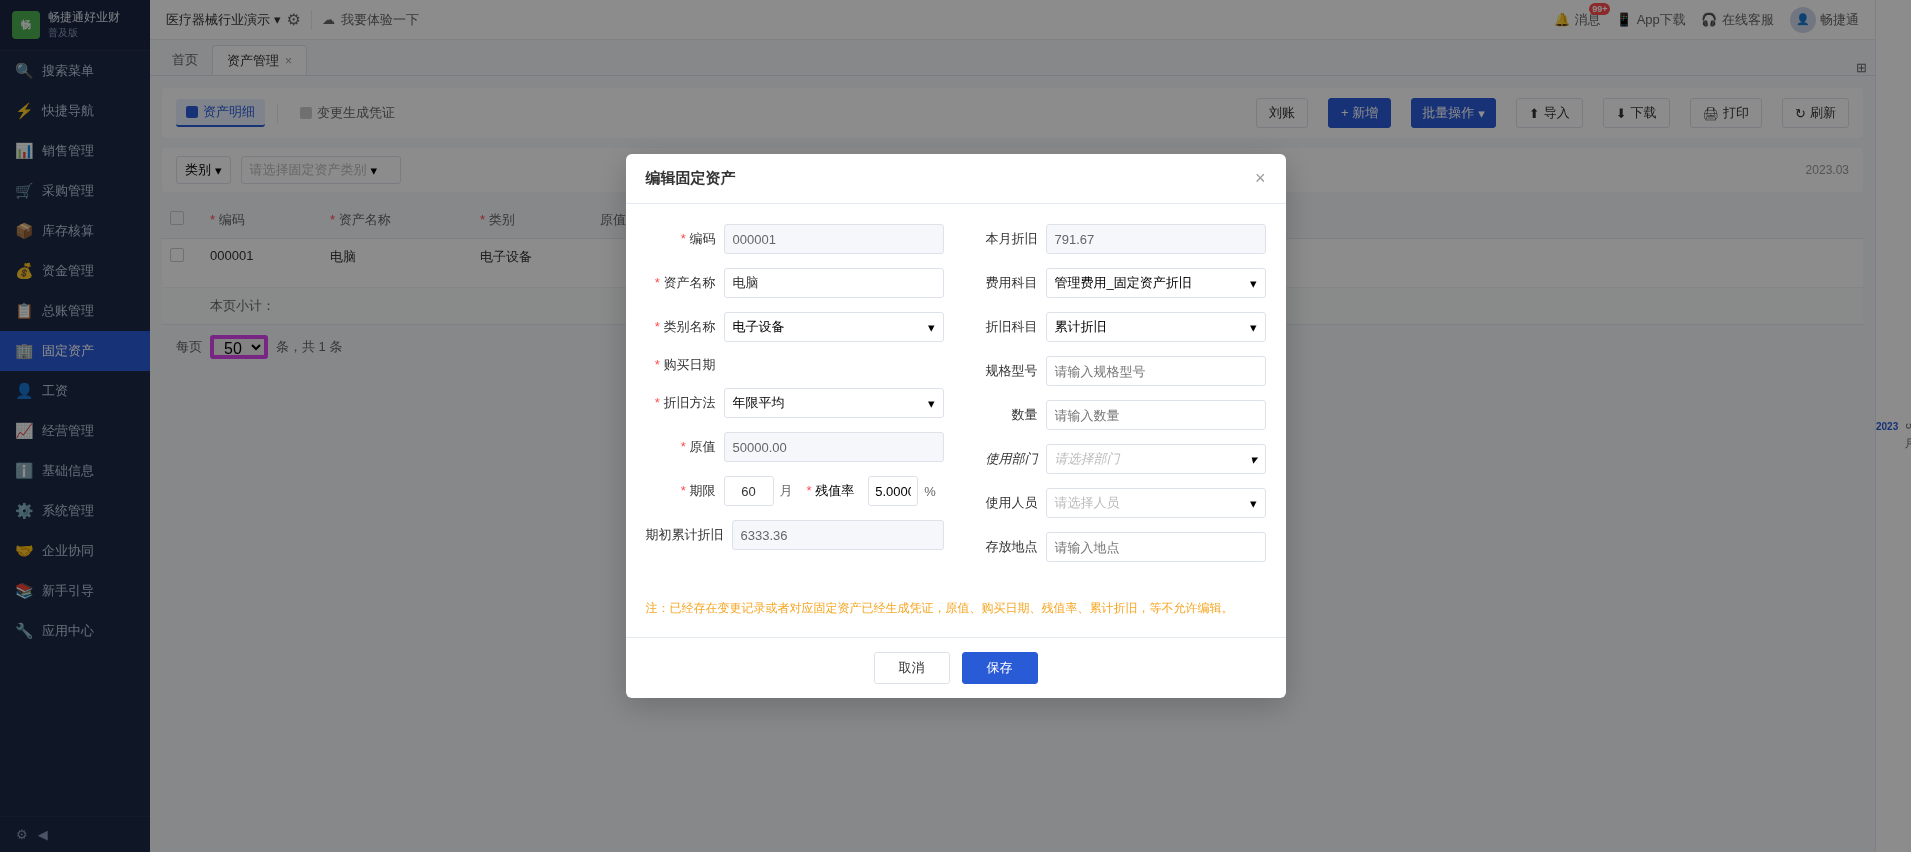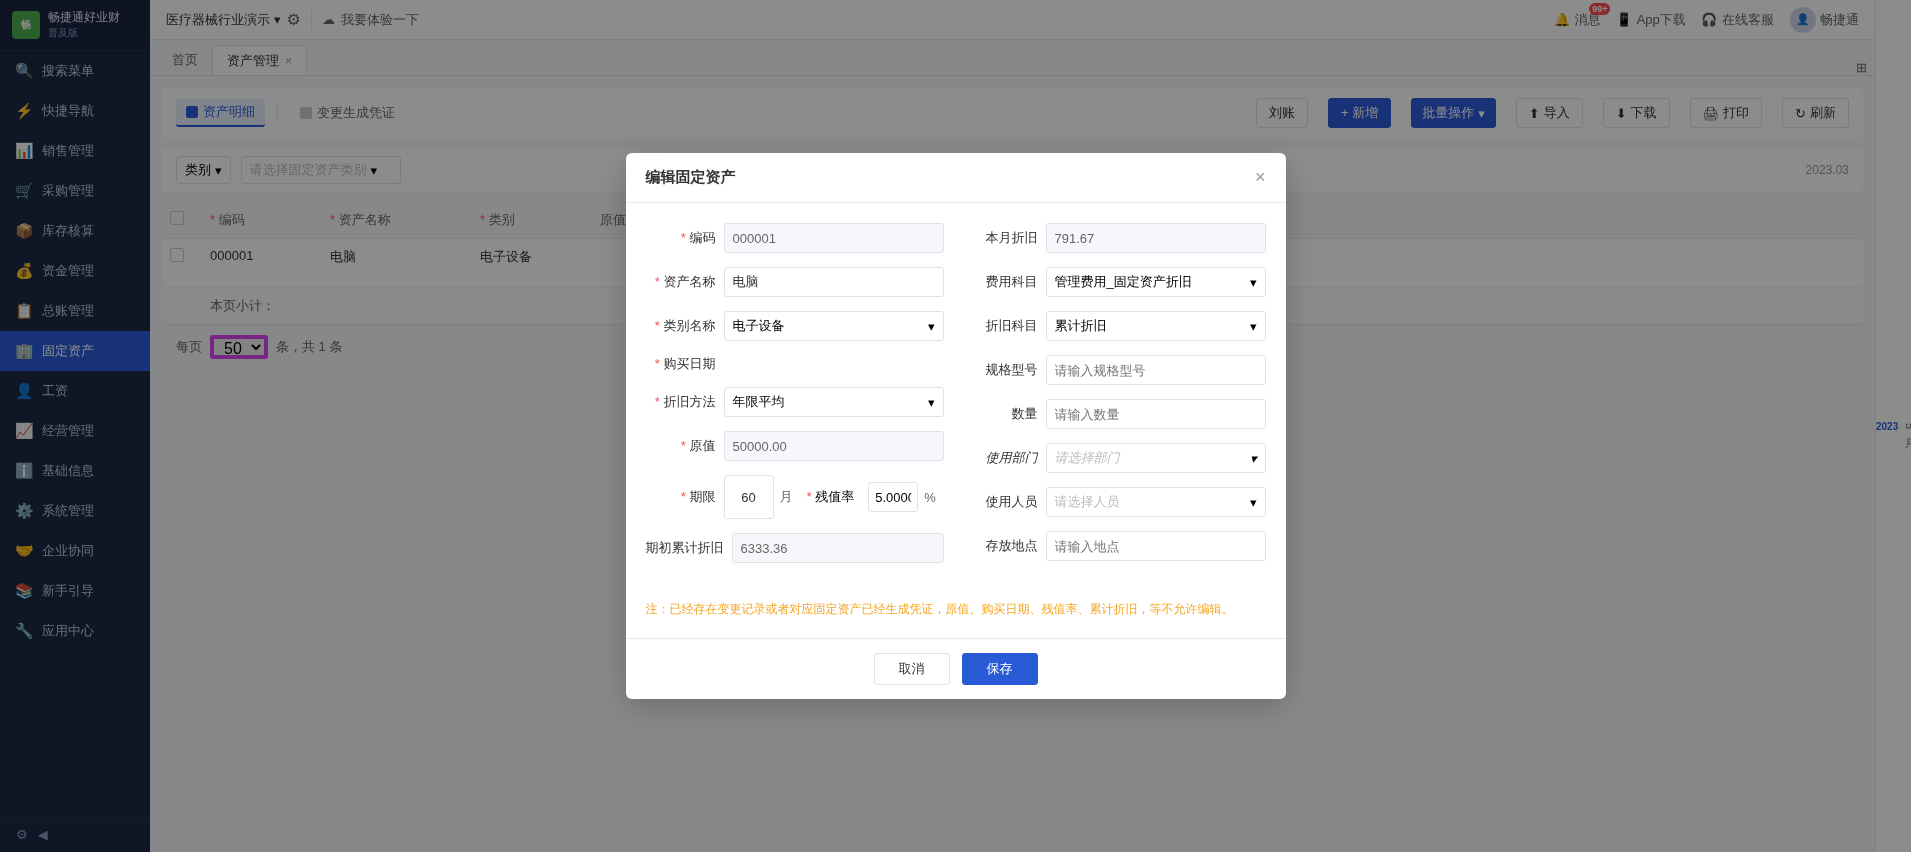--- a/index.html
+++ b/index.html
@@ -96,21 +96,21 @@
     .form-grid { display: grid; grid-template-columns: 1fr 1fr; gap: 16px 24px; }
     .form-row { display: flex; align-items: center; gap: 8px; }
     .form-label { min-width: 70px; text-align: right; font-size: 13px; color: #333; white-space: nowrap; }
     .form-label-required::before { content: '* '; color: #ff4d4f; }
     .form-input { flex: 1; height: 30px; border: 1px solid #dde2ea; border-radius: 3px; padding: 0 8px; font-size: 13px; color: #333; outline: none; }
     .form-input-readonly { background: #f5f7fa; color: #666; }
     .form-select { flex: 1; height: 30px; border: 1px solid #dde2ea; border-radius: 3px; padding: 0 8px; font-size: 13px; display: flex; align-items: center; justify-content: space-between; cursor: pointer; background: #fff; }
     .form-input-date { flex: 1; height: 30px; border: 1px solid #dde2ea; border-radius: 3px; padding: 0 8px; font-size: 13px; display: flex; align-items: center; justify-content: space-between; cursor: pointer; }
     .form-inline { display: flex; align-items: center; gap: 6px; }
     .form-unit { font-size: 13px; color: #666; }
-    .form-input-small { width: 50px; height: 44px; border: 1px solid #dde2ea; border-radius: 3px; padding: 0 6px; font-size: 13px; text-align: center; }
+    .form-input-small { width: 50px; height: 30px; border: 1px solid #dde2ea; border-radius: 3px; padding: 0 6px; font-size: 13px; text-align: center; }
     .form-note { grid-column: 1 / -1; font-size: 12px; color: #999; margin-top: 8px; }
     .btn-cancel { background: #fff; color: #333; border: 1px solid #dde2ea; padding: 6px 24px; border-radius: 3px; cursor: pointer; font-size: 13px; }
     .btn-save { background: #2a5bd7; color: #fff; border: 1px solid #2a5bd7; padding: 6px 24px; border-radius: 3px; cursor: pointer; font-size: 13px; }
   </style>
 </head>
 <body>
 
 <div class="app-container">
 
   <div class="sidebar">

